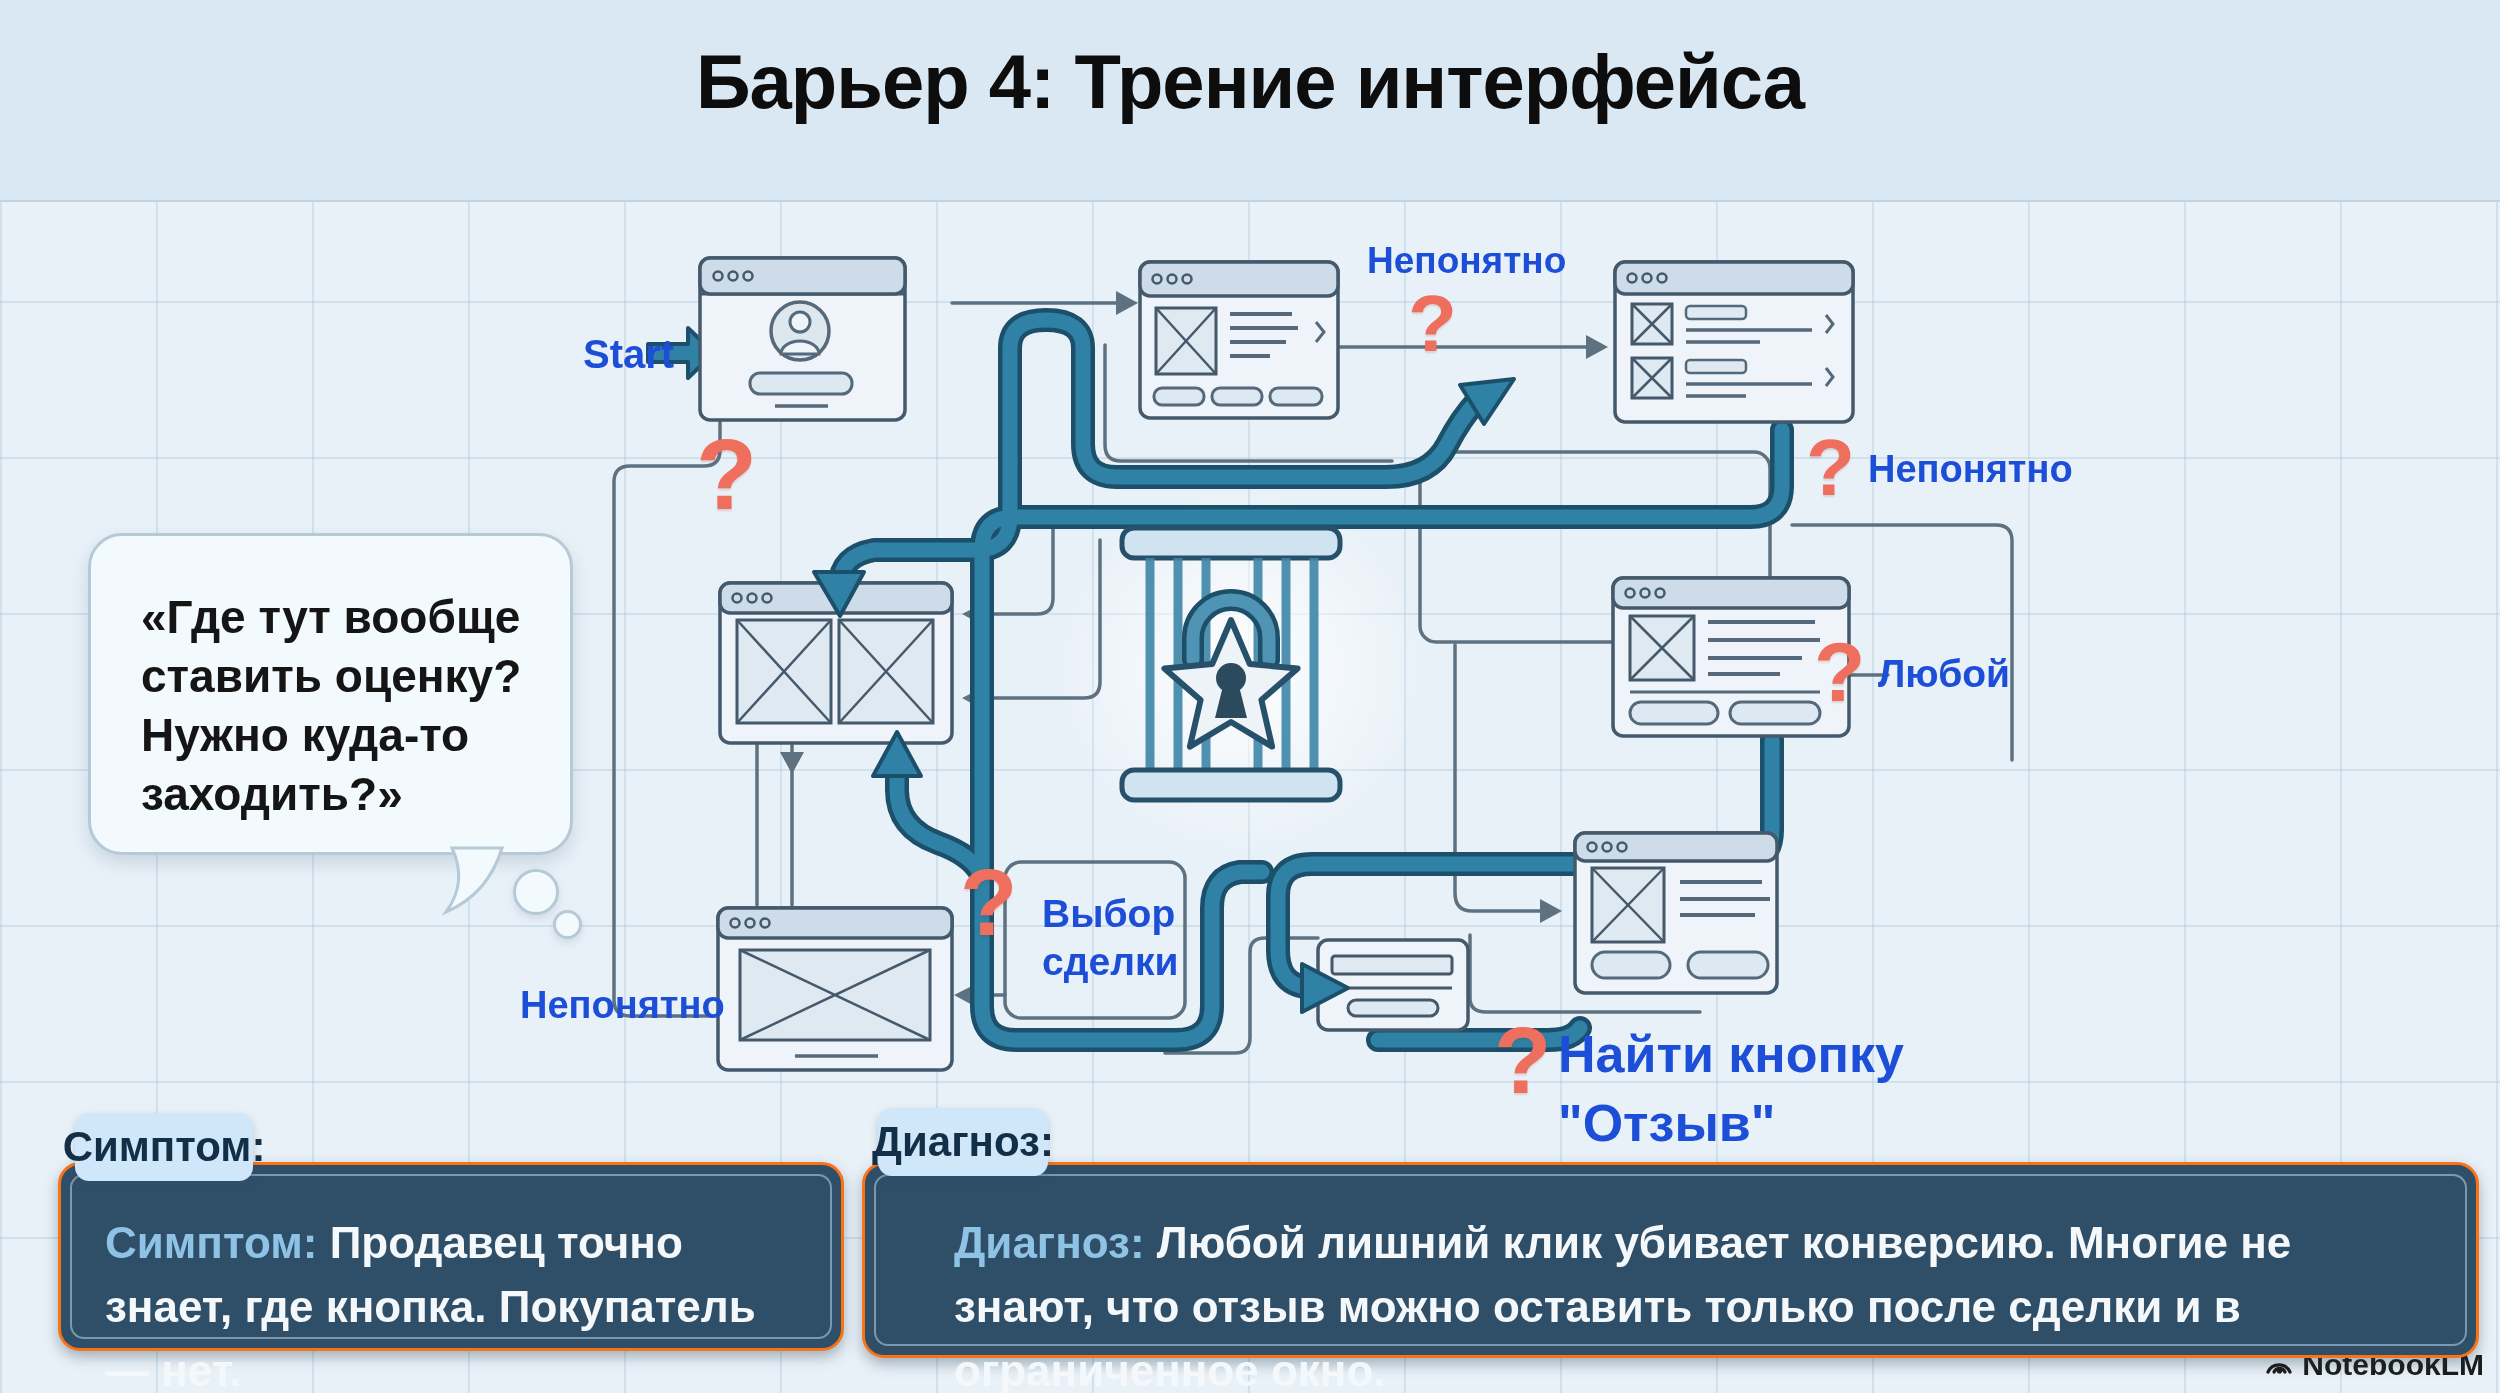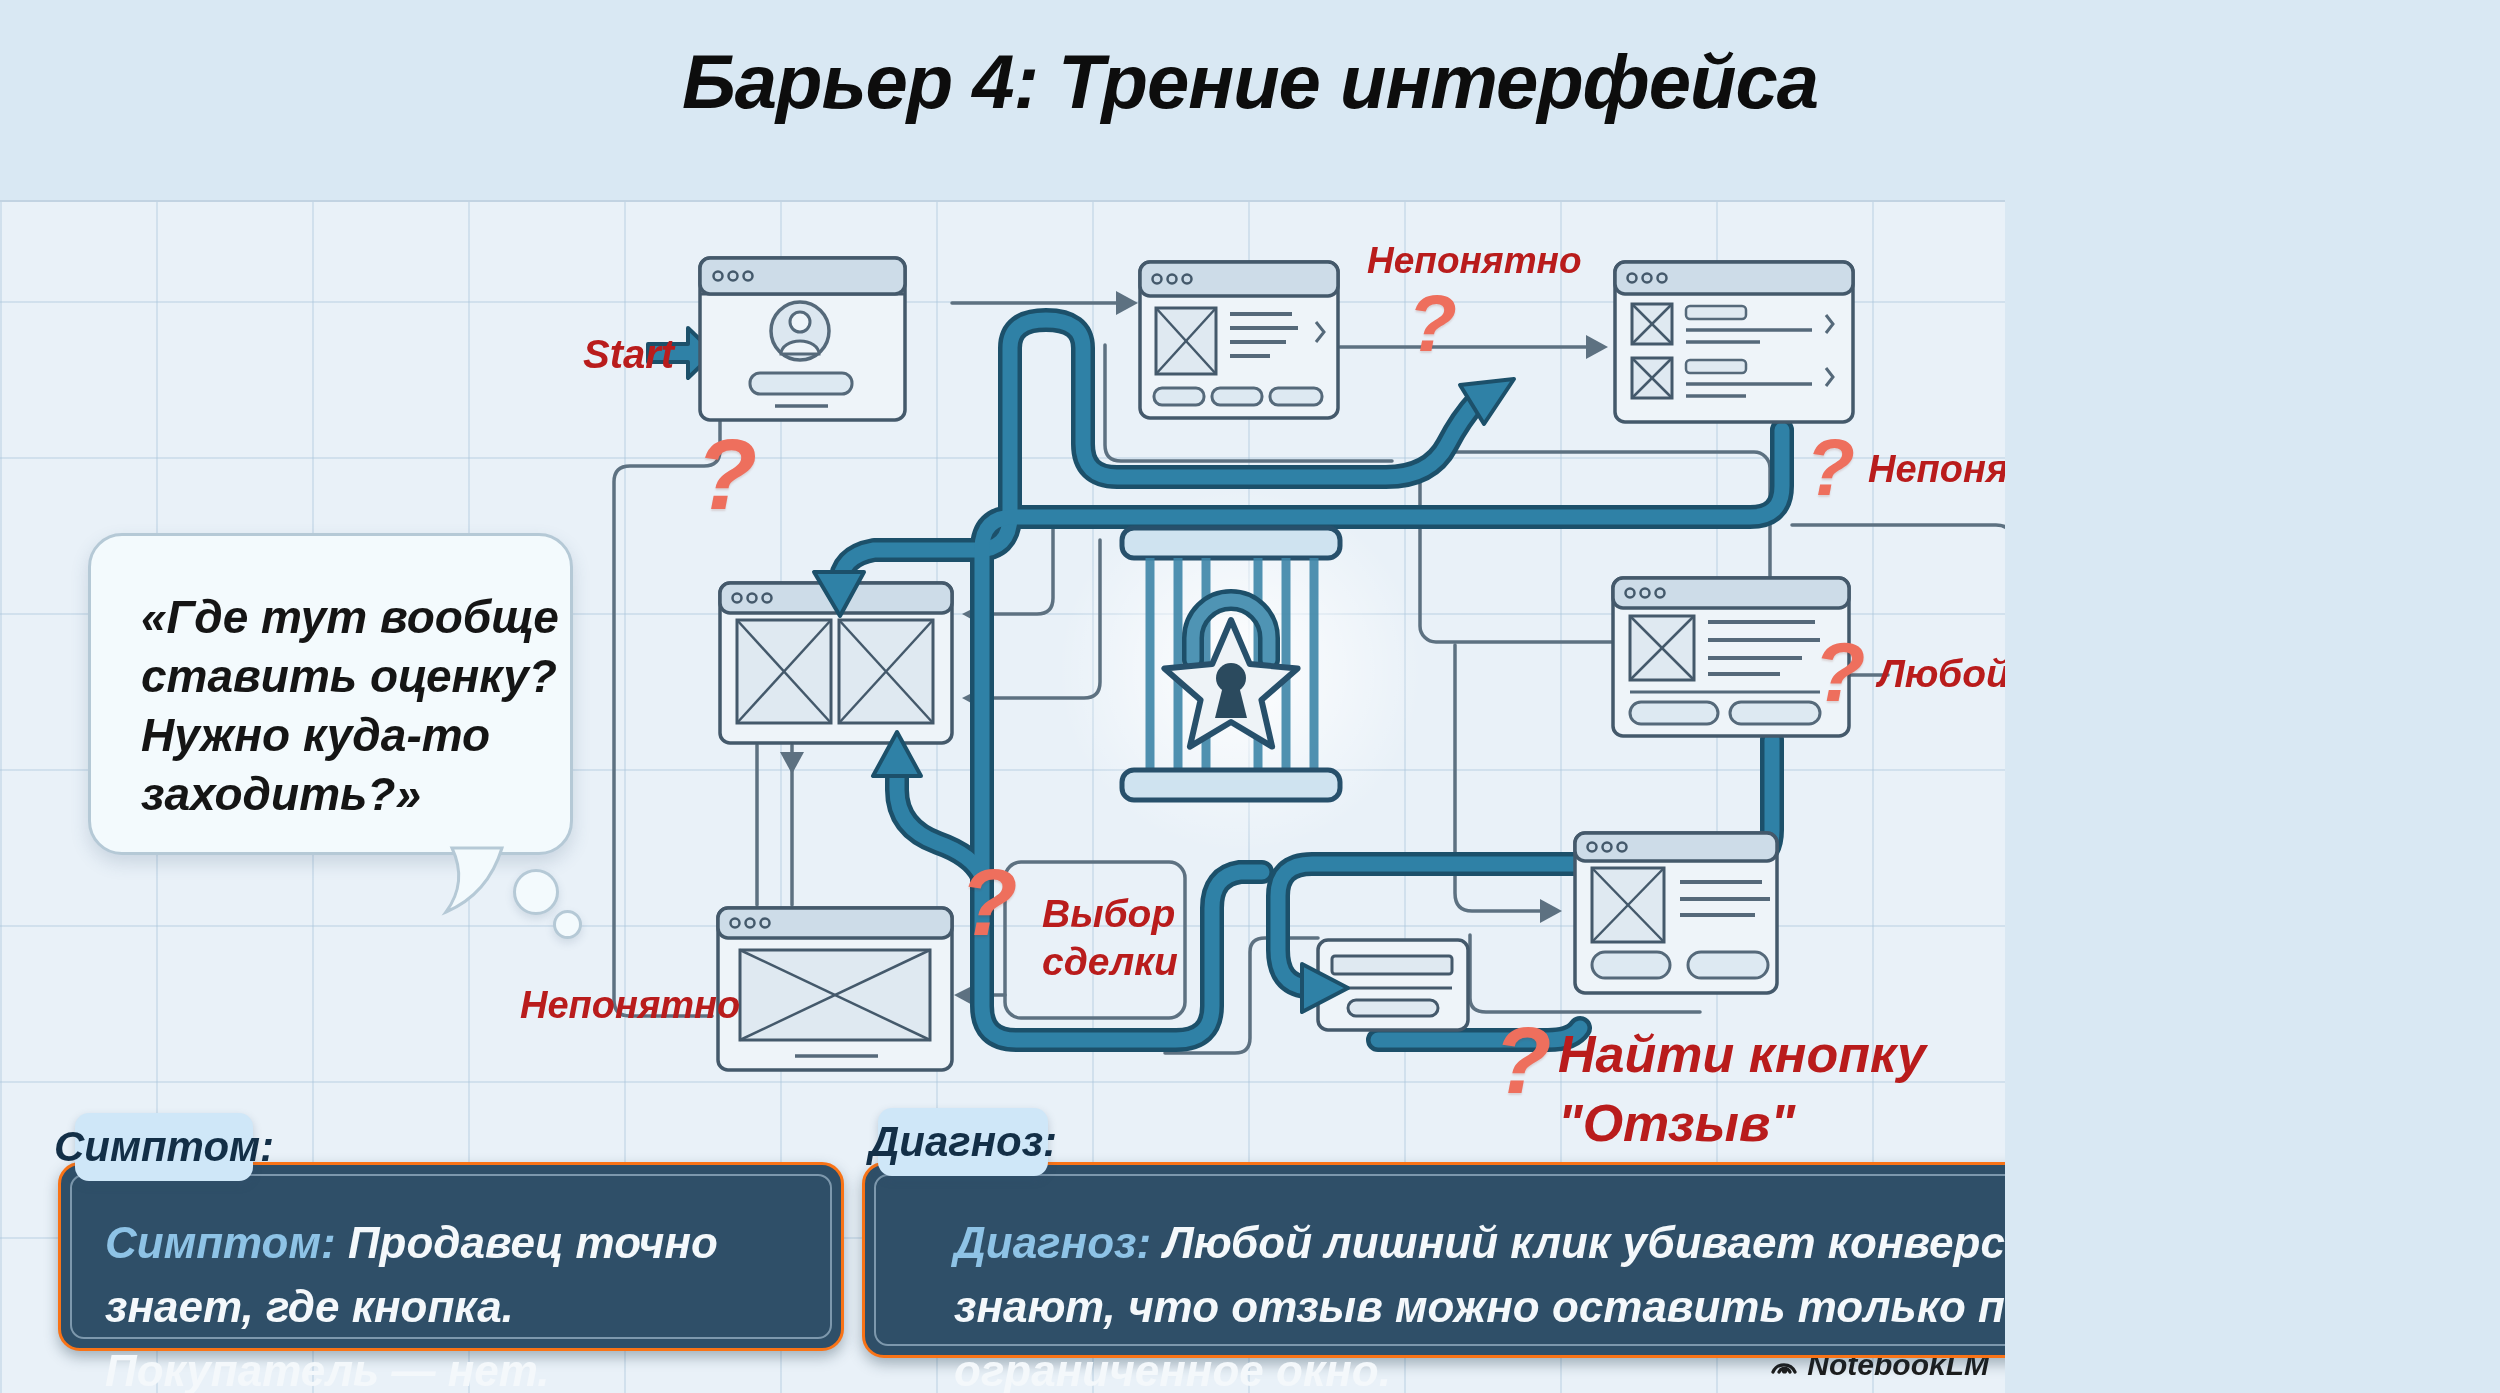--- a/index.html
+++ b/index.html
@@ -1,29 +1,29 @@
 <!DOCTYPE html>
 <html><head>
 <meta charset="utf-8">
 <style>
   html,body{margin:0;padding:0;background:#d9e8f3;}
-  .stage{position:relative;width:2005px;height:1393px;overflow:hidden;
-         font-family:"Liberation Sans",sans-serif;background:#d9e8f3;font-style:italic;}
+  .stage{position:relative;width:2500px;height:1393px;overflow:hidden;
+         font-family:"Liberation Sans",sans-serif;background:#d9e8f3;}
   .canvas{position:absolute;left:0;top:200px;width:2500px;height:1193px;
           background-color:#e9f1f8;
           background-image:
             repeating-linear-gradient(0deg, rgba(170,197,219,.38) 0 2px, transparent 2px 156px),
             repeating-linear-gradient(90deg, rgba(170,197,219,.38) 0 2px, transparent 2px 156px);
           border-top:2px solid #c2d3e2;}
   .glow{position:absolute;left:1050px;top:480px;width:380px;height:380px;border-radius:50%;
         background:radial-gradient(circle, rgba(255,255,255,.95) 0%, rgba(255,255,255,0) 68%);}
   .title{position:absolute;left:0;top:38px;width:2500px;text-align:center;
          font-size:76px;font-weight:800;color:#0d0d0d;letter-spacing:-1px;}
   svg.flow{position:absolute;left:0;top:0;}
-  .lbl{position:absolute;color:#b91c1c;font-weight:600;line-height:1.24;white-space:pre;}
+  .lbl{position:absolute;color:#1d4ed8;font-weight:600;line-height:1.24;white-space:pre;}
   .qmark{position:absolute;color:#ee6f5d;font-weight:800;line-height:1;
          text-shadow:0 2px 2px rgba(120,40,30,.15);}
   .bubble{position:absolute;left:88px;top:533px;width:432px;height:316px;
           background:#f3fafd;border:3px solid #b5c9d6;border-radius:34px;
           box-shadow:0 8px 18px rgba(60,90,120,.18);padding-left:47px;}
   .bubble-text{position:absolute;left:50px;top:52px;font-size:46px;font-weight:700;
                color:#151515;line-height:1.28;white-space:pre;}
   .bcircle{position:absolute;background:#f3fafd;border:3px solid #b5c9d6;border-radius:50%;
            box-shadow:0 4px 8px rgba(60,90,120,.15);}
   .tabchip{position:absolute;background:#cfe7f8;border-radius:14px;

